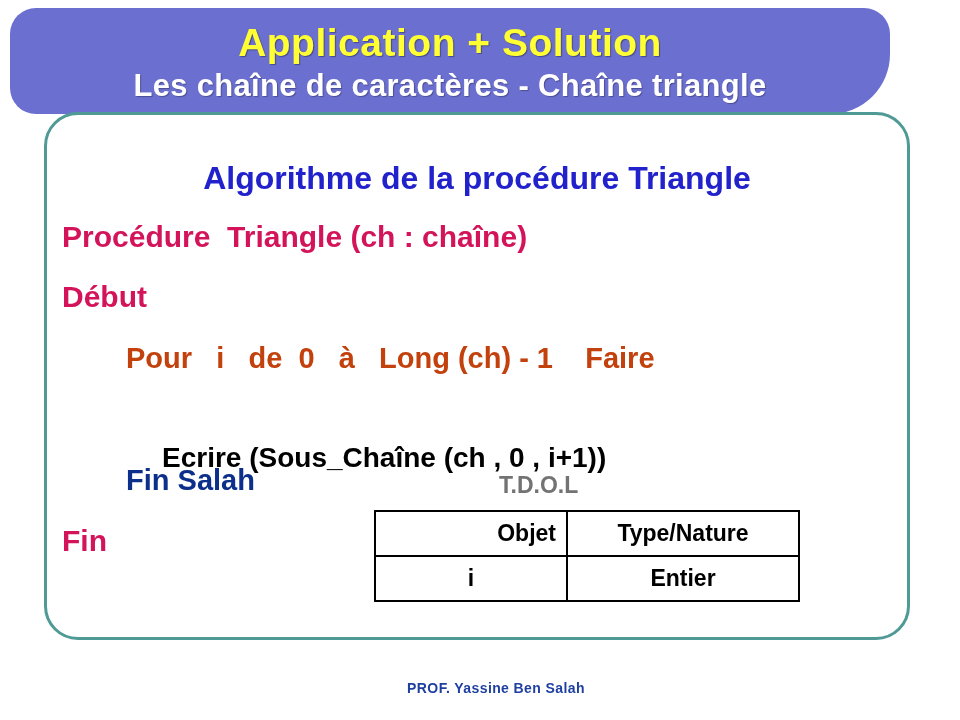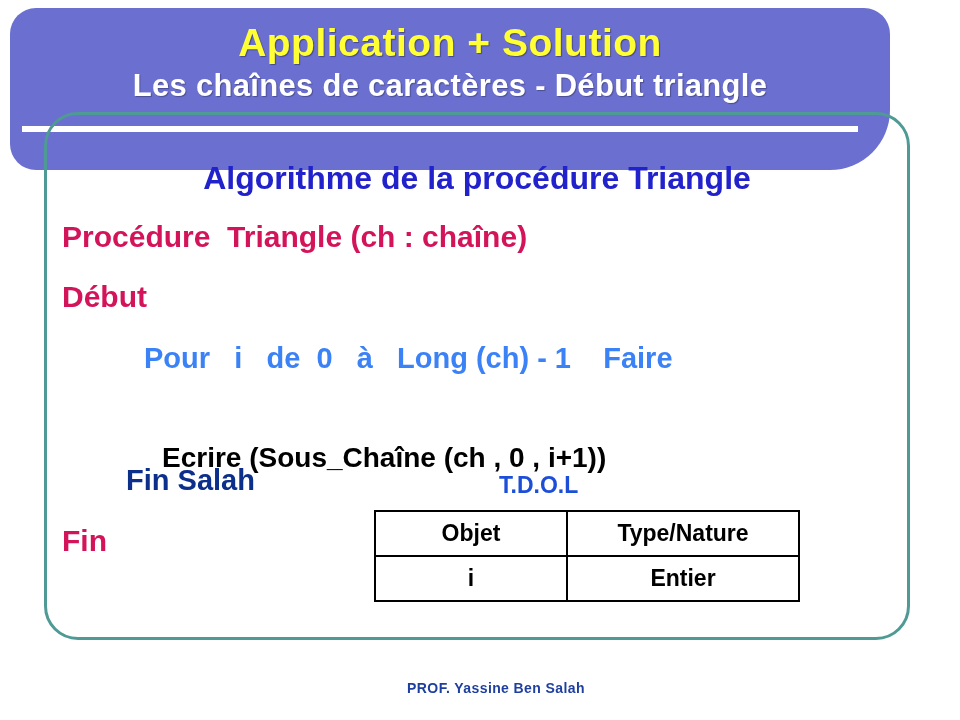--- a/index.html
+++ b/index.html
@@ -19,21 +19,21 @@
     height: 720px;
     box-sizing: border-box;
   }
 
   
   .header {
     position: absolute;
     left: 10px;
     top: 8px;
     width: 880px;
-    height: 162px;
+    height: 106px;
     background: #6b6fd0;
     border-radius: 26px 26px 60px 26px;
     box-sizing: border-box;
     padding-top: 12px;
     text-align: center;
   }
   .header-title {
     color: #ffff33;
     font-size: 39px;
     font-weight: bold;
@@ -103,23 +103,22 @@
   }
   .l-debut {
     left: 18px;
     top: 168px;
     color: #d4145a;
     font-size: 30px;
   }
   .l-pour {
     left: 82px;
     top: 230px;
-    color: #3b82f6;
+    color: #c2410c;
     font-size: 29px;
-    margin-left: 18px;
   }
   .l-ecrire {
     left: 118px;
     top: 290px;
     color: #000000;
     font-size: 28px;
     margin-top: 40px;
   }
   .l-finpour {
     left: 82px;
@@ -132,41 +131,41 @@
     top: 412px;
     color: #d4145a;
     font-size: 30px;
   }
 
   
   .tdol-label {
     position: absolute;
     left: 455px;
     top: 360px;
-    color: #1d4ed8;
+    color: #737373;
     font-size: 23px;
     font-weight: bold;
   }
   .tdol-table {
     position: absolute;
     left: 330px;
     top: 398px;
     border-collapse: collapse;
     background: #ffffff;
   }
   .tdol-table td, .tdol-table th {
     border: 2px solid #000000;
     font-size: 23px;
     font-weight: bold;
     text-align: center;
     padding: 8px 10px;
     color: #000000;
     font-family: "Liberation Sans", sans-serif;
   }
-  .tdol-table th.col-objet { width: 170px; }
+  .tdol-table th.col-objet { width: 170px; text-align: right; }
   .tdol-table th.col-type { width: 210px; }
 
   
   .footer {
     position: absolute;
     left: 0;
     top: 680px;
     width: 960px;
     text-align: center;
     color: #1e3fa0;
@@ -176,21 +175,21 @@
     padding-left: 16px;
   }
 </style>
 </head>
 <body>
 
 <div class="slide">
 
   <div class="header">
     <div class="header-title">Application + Solution</div>
-    <div class="header-subtitle">Les chaînes de caractères - Début triangle</div>
+    <div class="header-subtitle">Les chaîne de caractères - Chaîne triangle</div>
     <div class="header-rule"></div>
   </div>
 
   <div class="body-frame"></div>
 
   <div class="content">
 
     <div class="algo-title">Algorithme de la procédure Triangle</div>
 
     <div class="line l-debut">Début</div>

